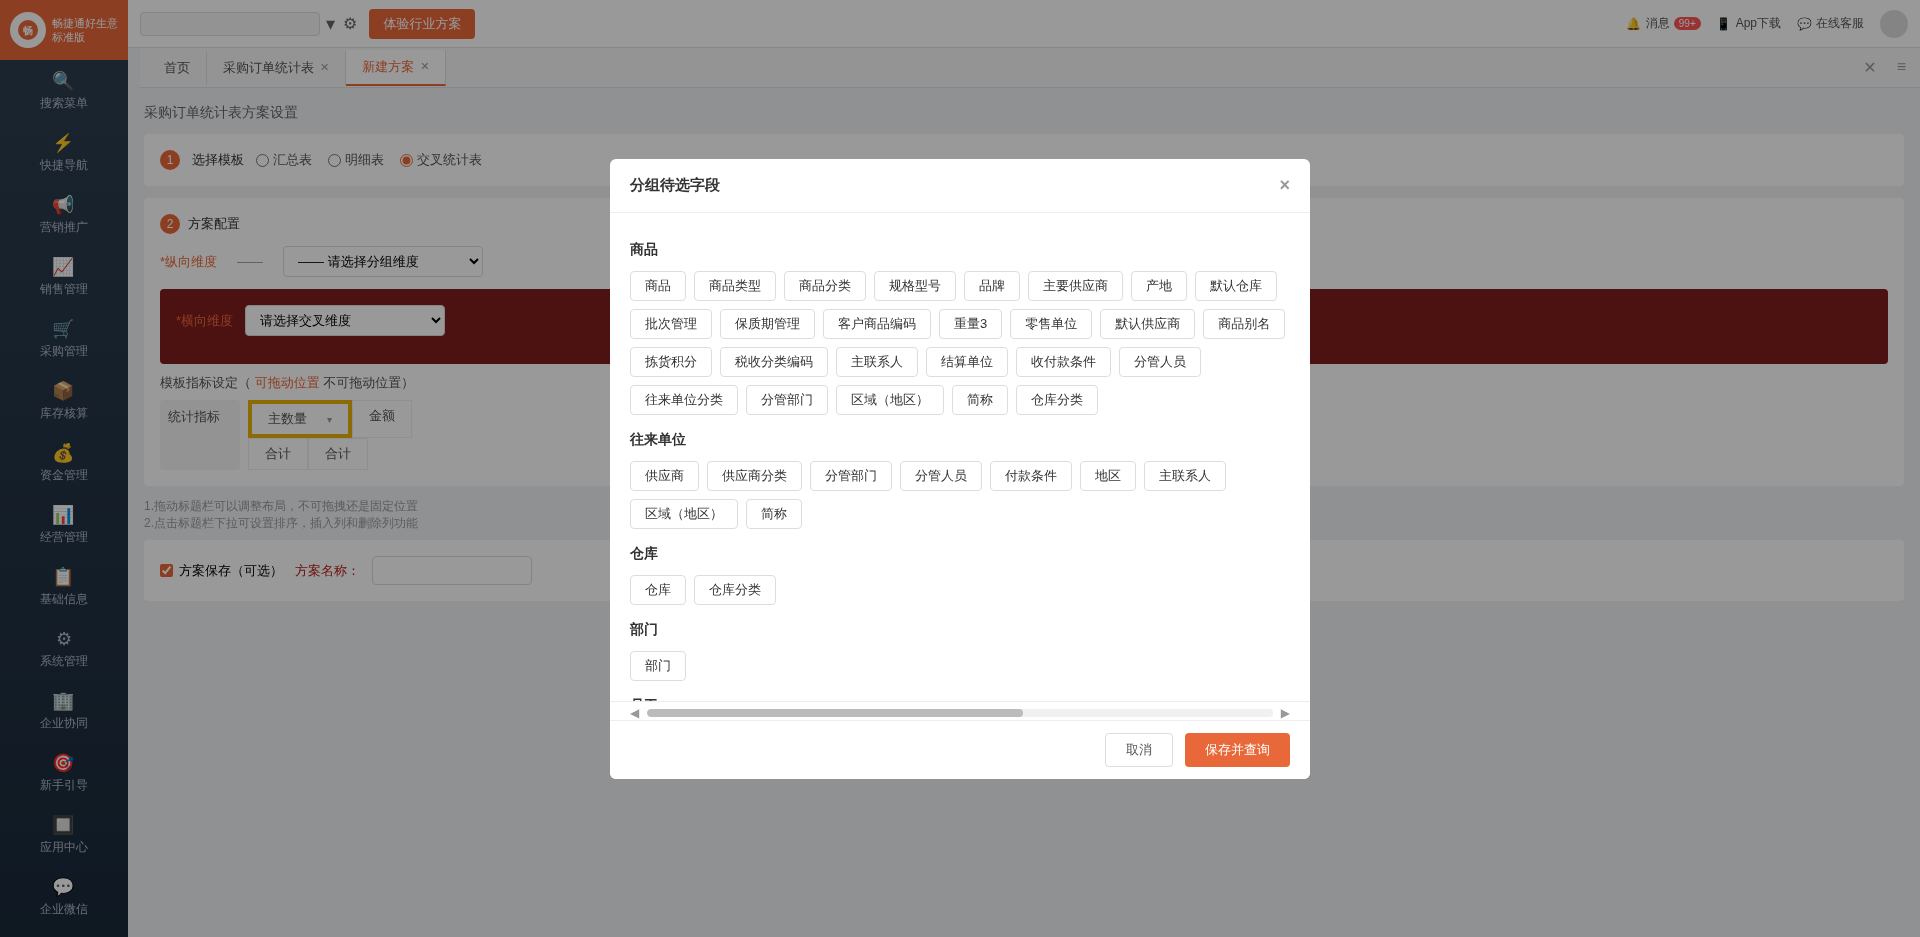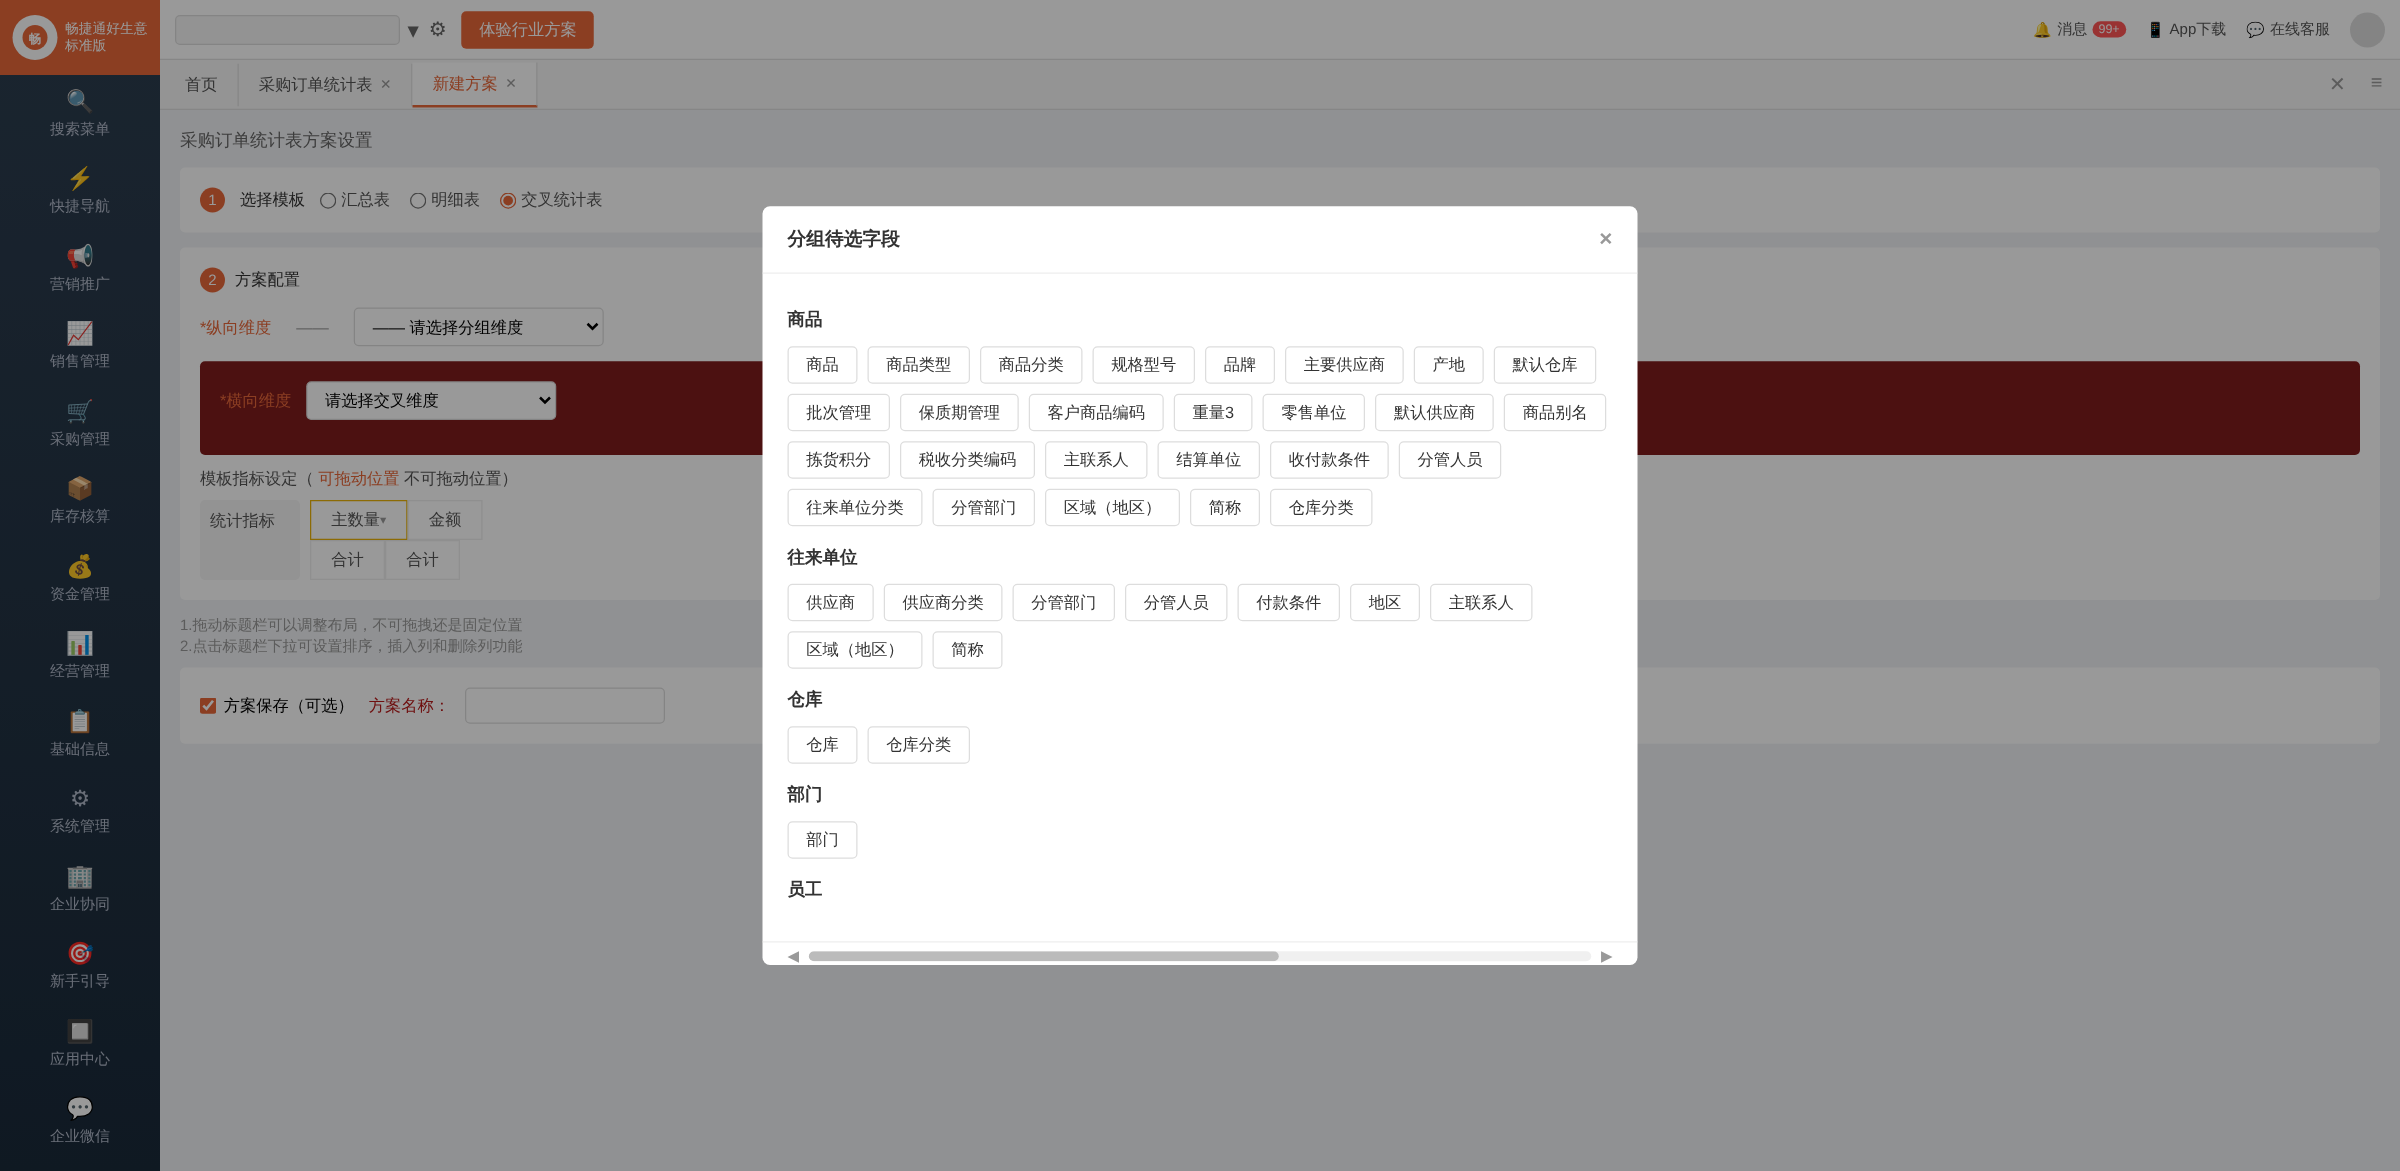--- a/index.html
+++ b/index.html
@@ -41,21 +41,21 @@
       margin-left: 12px; background: #e8683a; color: white; border: none;
       border-radius: 4px; padding: 6px 14px; font-size: 13px; cursor: pointer;
     }
     .header-right { display: flex; align-items: center; gap: 16px; }
     .header-right-item { display: flex; align-items: center; gap: 4px; color: #555; cursor: pointer; font-size: 12px; }
     .badge { background: #f55; color: white; border-radius: 10px; padding: 1px 5px; font-size: 10px; }
     .avatar { width: 28px; height: 28px; background: #ddd; border-radius: 50%; }
 
     
     .tabs-bar {
-      position: fixed; top: 48px; left: 124px; right: 0; height: 40px;
+      position: fixed; top: 48px; left: 140px; right: 0; height: 40px;
       background: #f7f7f7; border-bottom: 1px solid #e0e0e0;
       display: flex; align-items: center; z-index: 8; padding: 0 8px;
     }
     .tab {
       padding: 8px 16px; font-size: 13px; cursor: pointer; color: #555;
       border-right: 1px solid #e0e0e0; display: flex; align-items: center; gap: 6px;
     }
     .tab.active { background: #fff; color: #e8683a; border-bottom: 2px solid #e8683a; }
     .tab-close { color: #999; font-size: 11px; cursor: pointer; }
     .tabs-right { margin-left: auto; display: flex; gap: 8px; }
@@ -281,21 +281,21 @@
         <span>模板指标设定（</span>
         <span style="color:#e8683a;">可拖动位置</span>
         <span>不可拖动位置）</span>
       </div>
       <div style="display:flex; gap:8px; align-items:stretch;">
         <div style="background:#f5f5f5; border-radius:4px; padding:8px; min-width:80px; font-size:13px; color:#555;">
           <div>统计指标</div>
         </div>
         <div style="flex:1; overflow:auto;">
           <div style="display:flex; gap:0;">
-            <div style="border:1px solid #eab308; padding:6px 16px; font-size:13px; color:#555; display:flex; align-items:center; gap:0;justify-content:flex-end;">
+            <div style="border:4px solid #eab308; padding:6px 16px; font-size:13px; color:#555; display:flex; align-items:center; gap:20px;justify-content:flex-end;">
               <span>主数量</span>
               <span style="font-size:10px; color:#999;">▾</span>
             </div>
             <div style="border:1px solid #eee; padding:6px 16px; font-size:13px; color:#555;">
               <span>金额</span>
             </div>
           </div>
           <div style="display:flex; gap:0;">
             <div style="border:1px solid #eee; padding:6px 16px; font-size:13px; color:#555;">合计</div>
             <div style="border:1px solid #eee; padding:6px 16px; font-size:13px; color:#555;">合计</div>
@@ -389,14 +389,18 @@
     <div style="padding: 4px 20px 0; border-top: 1px solid #eee;">
       <div style="display:flex; align-items:center; gap:8px;">
         <span style="font-size:12px; color:#999;">◀</span>
         <div style="flex:1; height:8px; background:#f0f0f0; border-radius:4px; overflow:hidden;">
           <div style="width:60%; height:8px; background:#bbb; border-radius:4px;"></div>
         </div>
         <span style="font-size:12px; color:#999;">▶</span>
       </div>
     </div>
 
+    <div class="modal-footer">
+      <button class="btn-cancel">取消</button>
+      <button class="btn-save">保存并查询</button>
+    </div>
   </div>
 </div>
 
 </body></html>

